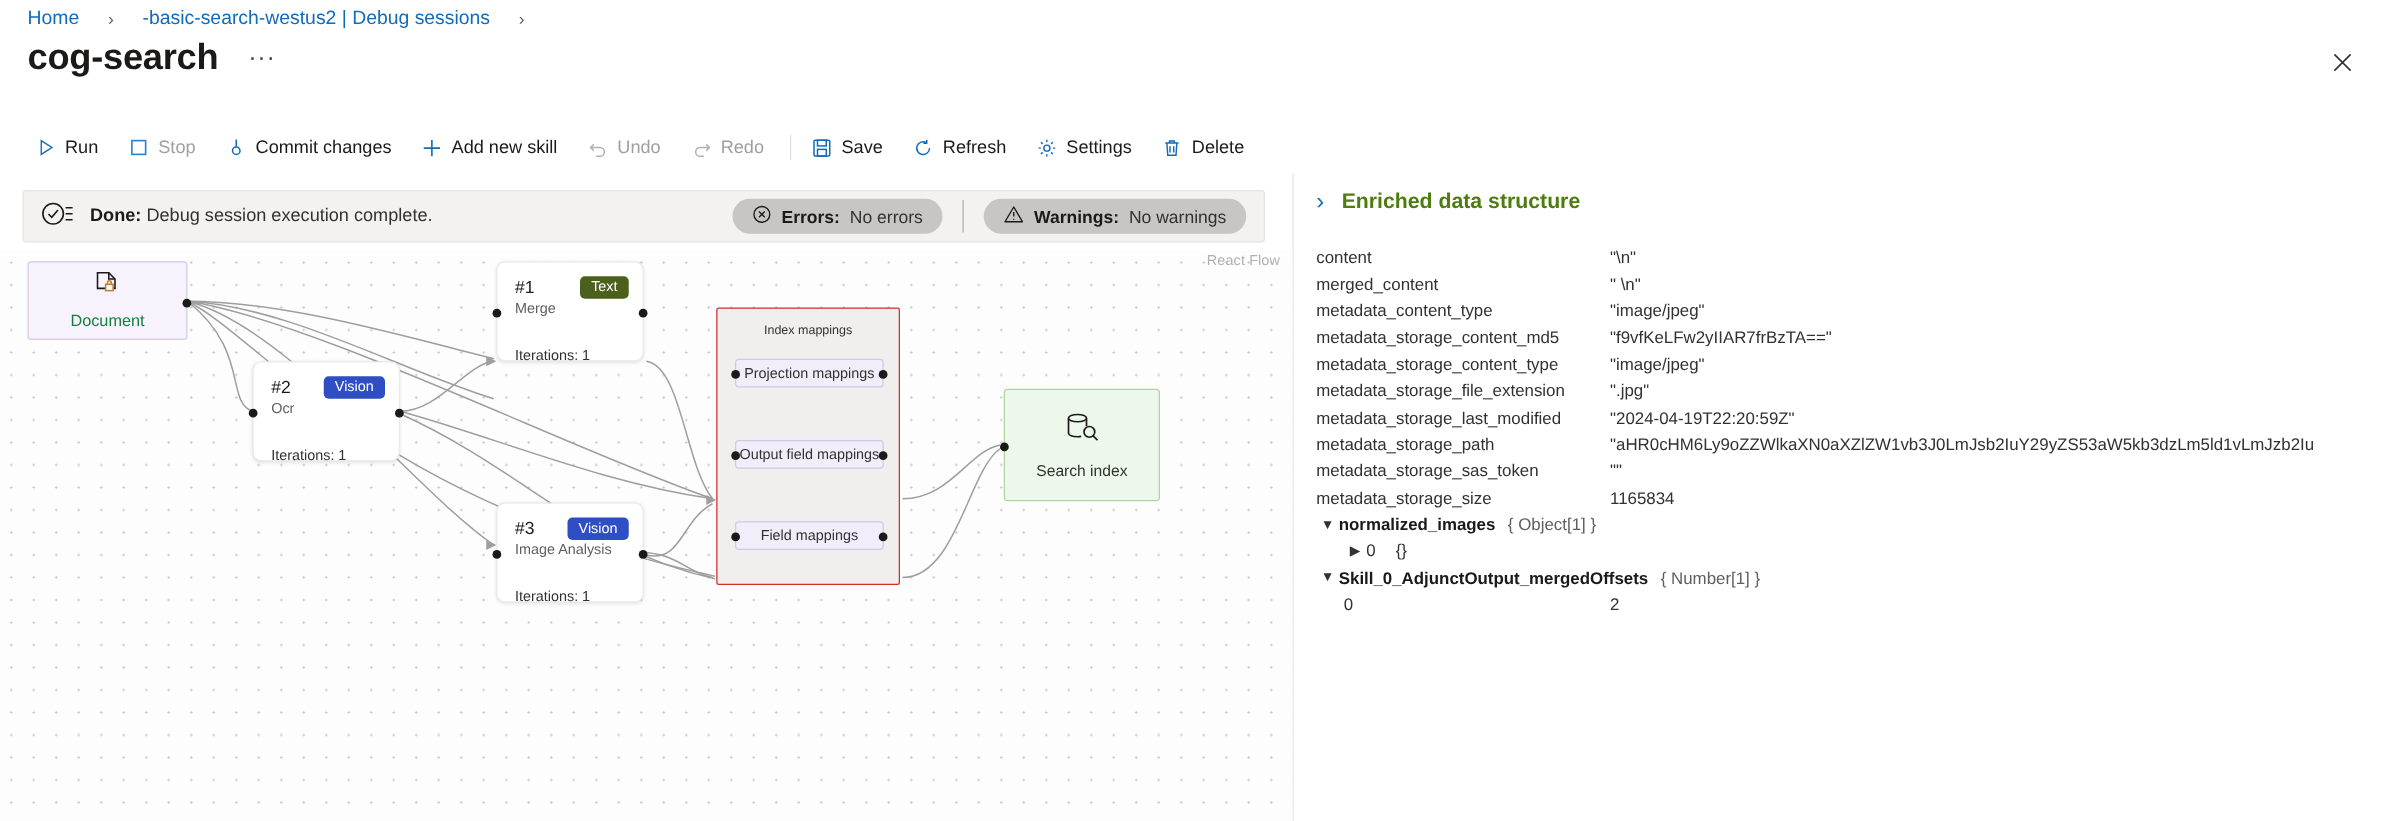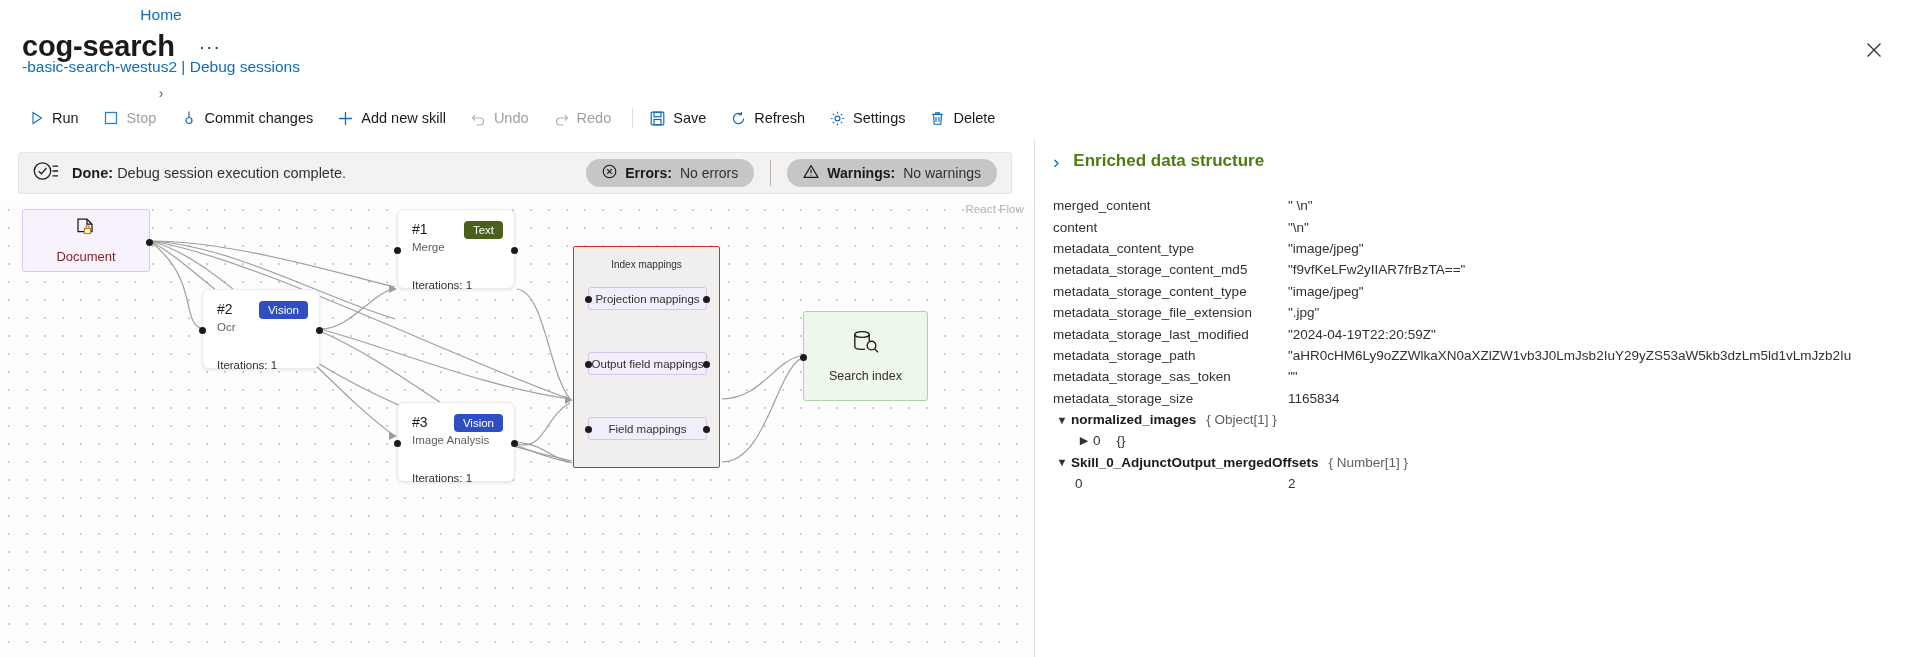--- a/index.html
+++ b/index.html
@@ -10,22 +10,22 @@
     overflow: hidden;
     background: #ffffff;
     font-family: "Liberation Sans", sans-serif;
     color: #1b1a19;
   }
   .page { position: relative; width: 1908px; height: 657px; background: #fff; }
 
   
   .breadcrumb {
     position: absolute; left: 22px; top: 6px;
-    display: flex; align-items: center; gap: 9px;
-    font-size: 15.5px; color: #0f6cbd; flex-direction: column;
+    display: flex; align-items: center; gap: 23px;
+    font-size: 15.5px; color: #0f6cbd;
   }
   .breadcrumb .crumb { color: #0f6cbd; cursor: pointer; white-space: nowrap; }
   .breadcrumb .sep { color: #605e5c; font-size: 14px; }
 
   
   .title-row {
     position: absolute; left: 22px; top: 30px;
     display: flex; align-items: center; gap: 18px;
   }
   .page-title { font-size: 29px; font-weight: 600; letter-spacing: -0.2px; color: #1b1a19; }
@@ -91,21 +91,21 @@
     position: absolute; right: 10px; top: 2px;
     font-size: 11.5px; color: #b3b0ad; letter-spacing: 0.1px;
   }
   .node { position: absolute; background: #fff; }
 
   .node-document {
     left: 22px; top: 8px; width: 128px; height: 63px;
     background: #f7f2fb; border: 1px solid #d6c8ea; border-radius: 3px;
     display: flex; flex-direction: column; align-items: center; justify-content: center; gap: 4px;
   }
-  .node-document .lbl { font-size: 13px; color: #7f1d1d; }
+  .node-document .lbl { font-size: 13px; color: #15803d; }
 
   .skill-node {
     background: #fff; border: 1px solid #eceaea; border-radius: 7px;
     box-shadow: 0 1px 3px rgba(0,0,0,0.10);
     padding: 11px 14px 10px 14px;
   }
   .skill-node .num { font-size: 14px; color: #1b1a19; }
   .skill-node .nm { font-size: 11.5px; color: #605e5c; margin-top: 4px; }
   .skill-node .iter { font-size: 11.5px; color: #323130; margin-top: 26px; }
   .badge {
@@ -425,26 +425,26 @@
     </div>
 
     <div class="right-pane">
       <div class="rp-head">
         <span class="rp-chev">›</span>
         <span class="rp-title">Enriched data structure</span>
       </div>
 
       <div class="props">
         <div class="prop-row">
+          <span class="prop-key">content</span>
+          <span class="prop-val">"\n"</span>
+        </div>
+        <div class="prop-row">
           <span class="prop-key">merged_content</span>
           <span class="prop-val">" \n"</span>
-        </div>
-        <div class="prop-row">
-          <span class="prop-key">content</span>
-          <span class="prop-val">"\n"</span>
         </div>
         <div class="prop-row">
           <span class="prop-key">metadata_content_type</span>
           <span class="prop-val">"image/jpeg"</span>
         </div>
         <div class="prop-row">
           <span class="prop-key">metadata_storage_content_md5</span>
           <span class="prop-val">"f9vfKeLFw2yIIAR7frBzTA=="</span>
         </div>
         <div class="prop-row">

